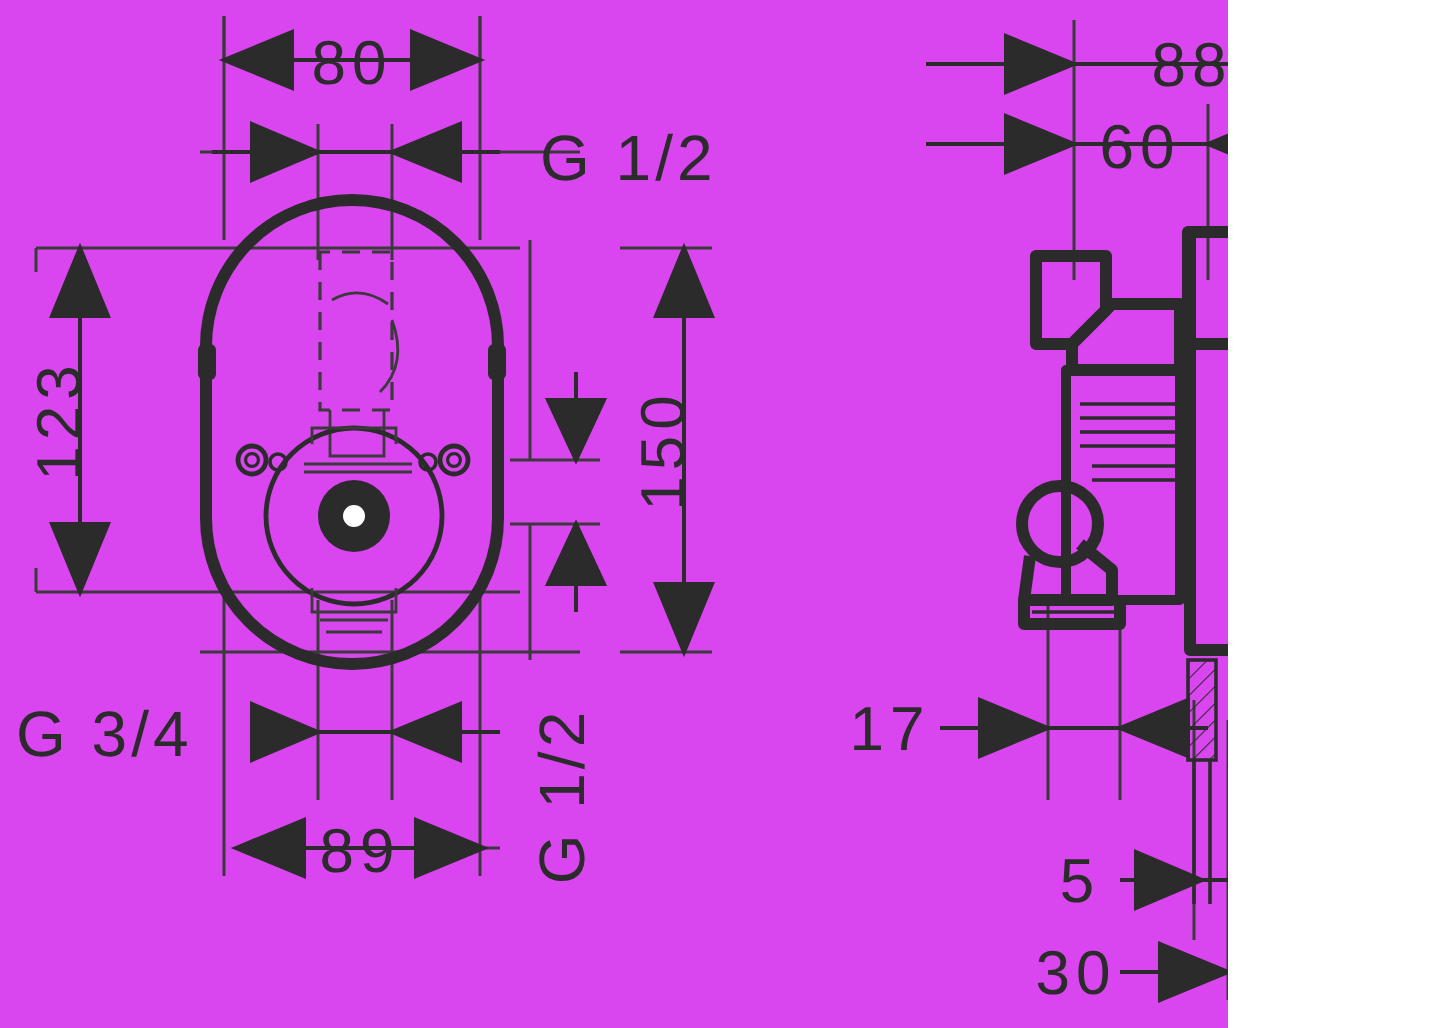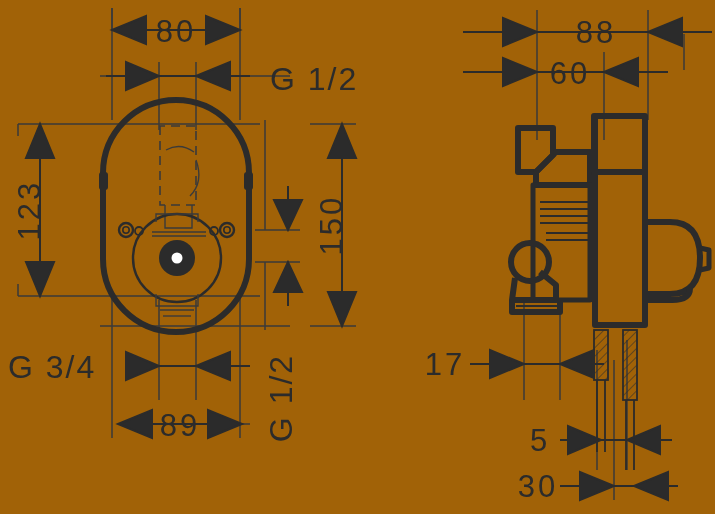--- a/index.html
+++ b/index.html
@@ -5,23 +5,23 @@
   html, body {
     margin: 0;
     padding: 0;
     background: #ffffff;
   }
   body {
     font-family: "Liberation Sans", sans-serif;
   }
   #drawing-root {
     position: relative;
-    width: 715px;
+    width: 614px;
     height: 514px;
-    background: #a16207;
+    background: #d946ef;
     overflow: hidden;
   }
   svg.cad {
     display: block;
     width: 722px;
     height: 514px;
   }
   .dim-text {
     font-family: "Liberation Sans", sans-serif;
     fill: #2b2b2b;

